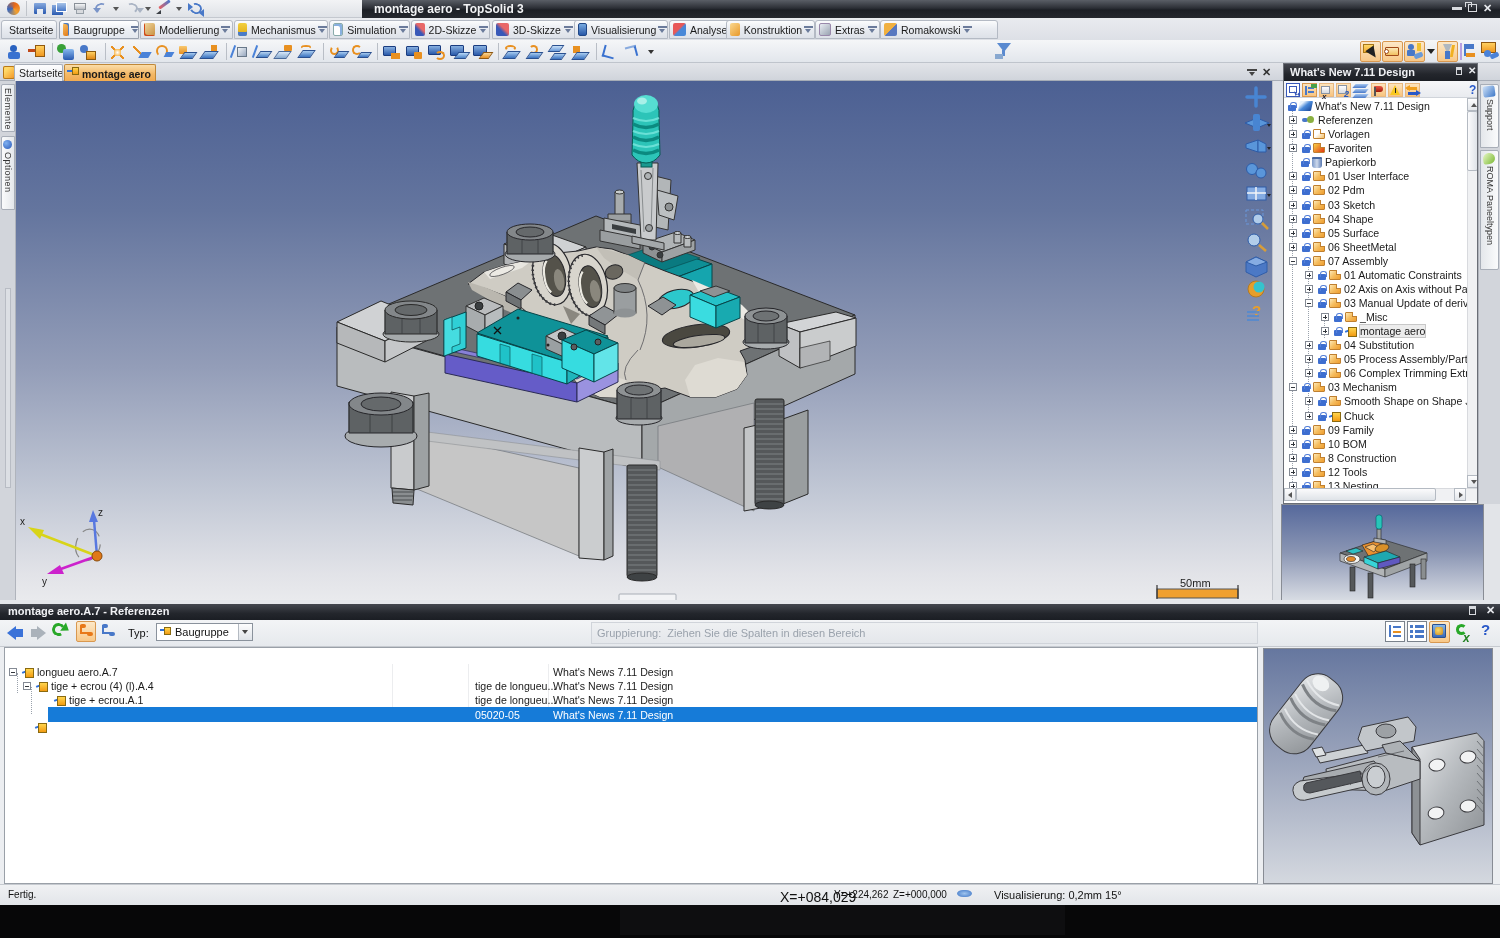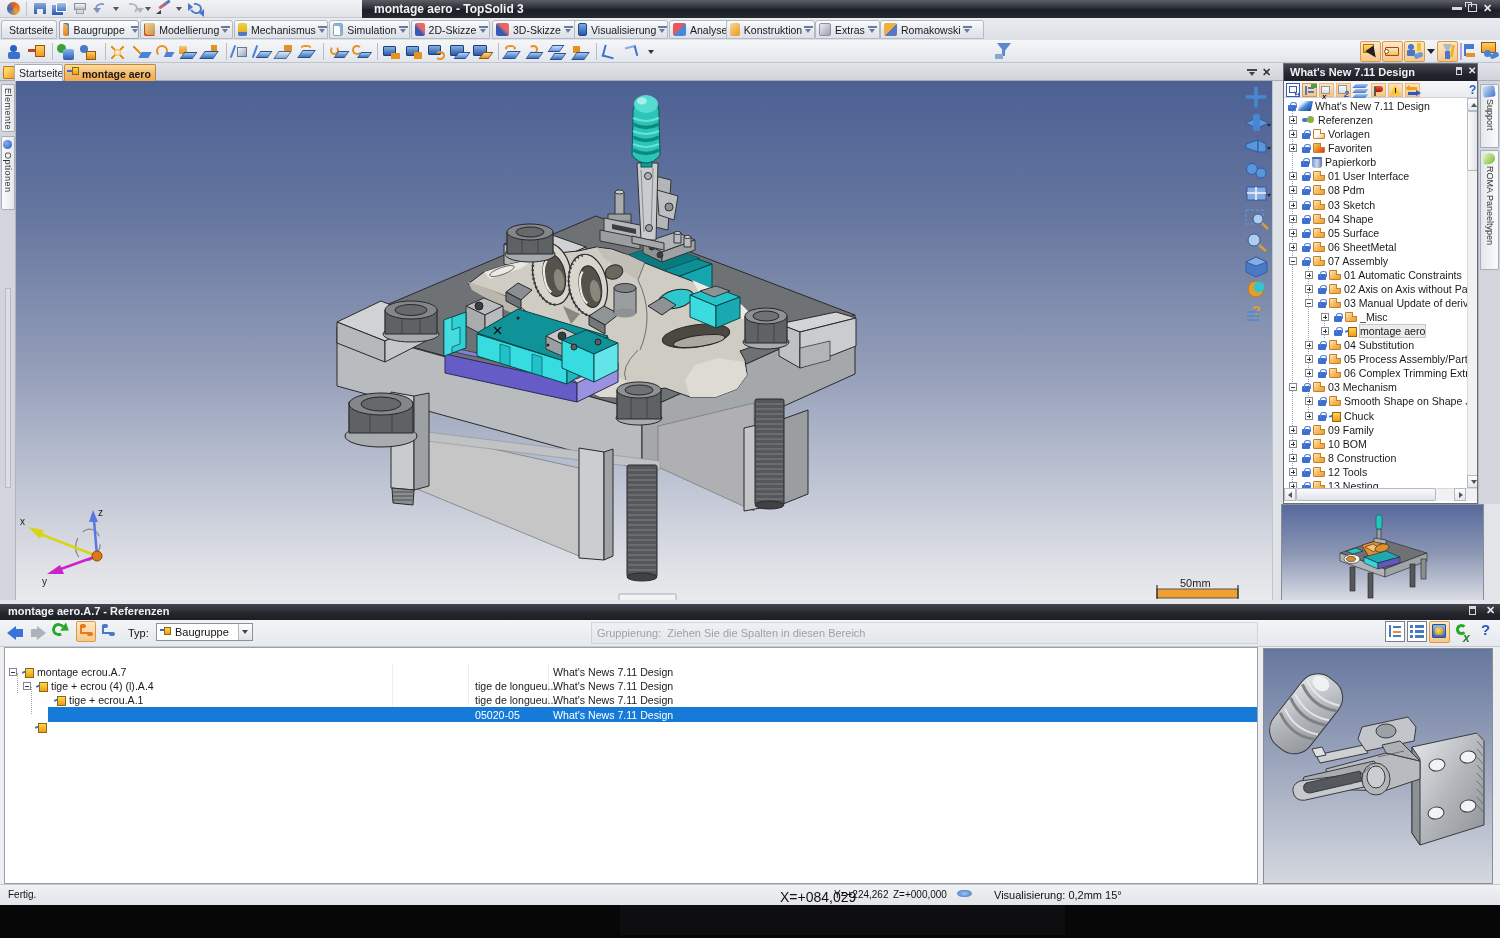--- a/index.html
+++ b/index.html
@@ -335,21 +335,21 @@
 <div class="rtab" style="left:59px;width:80px;background:linear-gradient(#ffffff,#eef1f5 45%,#e3e7ee);border-color:#9aa2af"><span class="ric" style="background:linear-gradient(135deg,#f8c060,#e07818);box-shadow:-2px 2px 0 -1px #4a7cc8 inset"></span>Baugruppe&nbsp;&nbsp;<span class="chev"></span></div>
 <div class="rtab" style="left:140px;width:93px"><span class="ric" style="background:linear-gradient(135deg,#f0d8a0,#c89040);box-shadow:2px -2px 0 -1px #d04818 inset"></span>Modellierung<span class="chev" style="margin-left:2px"></span></div>
 <div class="rtab" style="left:234px;width:94px"><span class="ric" style="background:linear-gradient(#f2d040,#e0a810);box-shadow:0 -5px 0 -1px #4a7cc8 inset"></span>Mechanismus<span class="chev" style="margin-left:2px"></span></div>
 <div class="rtab" style="left:329px;width:81px"><span class="ric" style="background:#fff;border:1px solid #8aa;box-shadow:-3px 3px 0 -1px #88b0e0 inset"></span>Simulation&nbsp;<span class="chev"></span></div>
 <div class="rtab" style="left:411px;width:79px"><span class="ric" style="background:linear-gradient(45deg,#3858b8 40%,#e86868 60%)"></span>2D-Skizze&nbsp;<span class="chev"></span></div>
 <div class="rtab" style="left:492px;width:88px"><span class="ric" style="background:linear-gradient(45deg,#3858b8 40%,#e86868 60%)"></span>3D-Skizze&nbsp;<span class="chev"></span></div>
 <div class="rtab" style="left:574px;width:94px"><span class="ric" style="background:linear-gradient(#78aae0,#2858a8);border:1px solid #204888"></span>Visualisierung<span class="chev" style="margin-left:2px"></span></div>
 <div class="rtab" style="left:669px;width:78px"><span class="ric" style="background:linear-gradient(135deg,#e85858 45%,#4888d8 55%)"></span>Analyse<span class="chev" style="margin-left:2px"></span></div>
 <div class="rtab" style="left:726px;width:89px"><span class="ric" style="background:linear-gradient(135deg,#fad890,#e89828)"></span>Konstruktion<span class="chev" style="margin-left:2px"></span></div>
 <div class="rtab" style="left:815px;width:65px"><span class="ric" style="background:linear-gradient(135deg,#e8ecf2,#9aa4b2);border:1px solid #98a"></span>Extras&nbsp;<span class="chev"></span></div>
-<div class="rtab" style="left:880px;width:104px"><span class="ric" style="background:linear-gradient(135deg,#f0b040 50%,#5878c0 50%)"></span>Romakowski&nbsp;<span class="chev"></span></div>
+<div class="rtab" style="left:880px;width:118px"><span class="ric" style="background:linear-gradient(135deg,#f0b040 50%,#5878c0 50%)"></span>Romakowski&nbsp;<span class="chev"></span></div>
 </div>
 <div class="ab" id="toolbarrow" style="left:0;top:40px;width:1500px;height:23px;background:linear-gradient(#f5f6f8,#e2e6ec);border-bottom:1px solid #bfc4cc">
 <div class="tbi" style="left:6px">
       <i class="ab" style="left:4px;top:2px;width:7px;height:7px;border-radius:50%;background:#2a62c0"></i>
       <i class="ab" style="left:2px;top:9px;width:12px;height:7px;background:#3a72d0;border-radius:2px"></i>
     </div>
 <div class="tbi" style="left:27px">
       <i class="ab" style="left:1px;top:6px;width:8px;height:3px;background:#c04818"></i>
       <i class="ab" style="left:8px;top:2px;width:10px;height:12px;background:linear-gradient(#ffd060,#f09820);border:1px solid #905810"></i>
     </div>
@@ -603,21 +603,21 @@
 <div class="trow" style="left:5px;top:105px">
       <span class="exp pl"></span>
       <span class="lock"></span>
       <span class="fold"></span>
       <span>01 User Interface</span>
     </div>
 <div class="trow" style="left:5px;top:119px">
       <span class="exp pl"></span>
       <span class="lock"></span>
       <span class="fold"></span>
-      <span>08 Pdm</span>
+      <span>02 Pdm</span>
     </div>
 <div class="trow" style="left:5px;top:134px">
       <span class="exp pl"></span>
       <span class="lock"></span>
       <span class="fold"></span>
       <span>03 Sketch</span>
     </div>
 <div class="trow" style="left:5px;top:148px">
       <span class="exp pl"></span>
       <span class="lock"></span>
@@ -849,21 +849,21 @@
 <div class="ab" style="left:1481px;top:1px;font-size:15px;font-weight:bold;color:#2858c8">?</div>
 </div>
 <div class="ab" id="botContent" style="left:0;top:647px;width:1500px;height:237px;background:#eceef1"></div>
 <div class="ab" id="tablewrap" style="left:4px;top:647px;width:1254px;height:237px;background:#fff;border:1px solid #9aa0a8">
 <i class="ab" style="left:387px;top:16px;width:1px;height:58px;background:#ecedef"></i>
 <i class="ab" style="left:463px;top:16px;width:1px;height:58px;background:#ecedef"></i>
 <i class="ab" style="left:543px;top:16px;width:1px;height:58px;background:#ecedef"></i>
 <div class="trow" style="left:4px;top:17px">
       <span class="exp"></span>
       <span class="asmic"></span>
-      <span>montage ecrou.A.7</span>
+      <span>longueu aero.A.7</span>
     </div>
 <div class="trow" style="left:548px;top:17px">
       <span>What's News 7.11 Design</span>
     </div>
 <div class="trow" style="left:18px;top:31px">
       <span class="exp"></span>
       <span class="asmic"></span>
       <span>tige + ecrou (4) (l).A.4</span>
     </div>
 <div class="trow" style="left:470px;top:31px">

